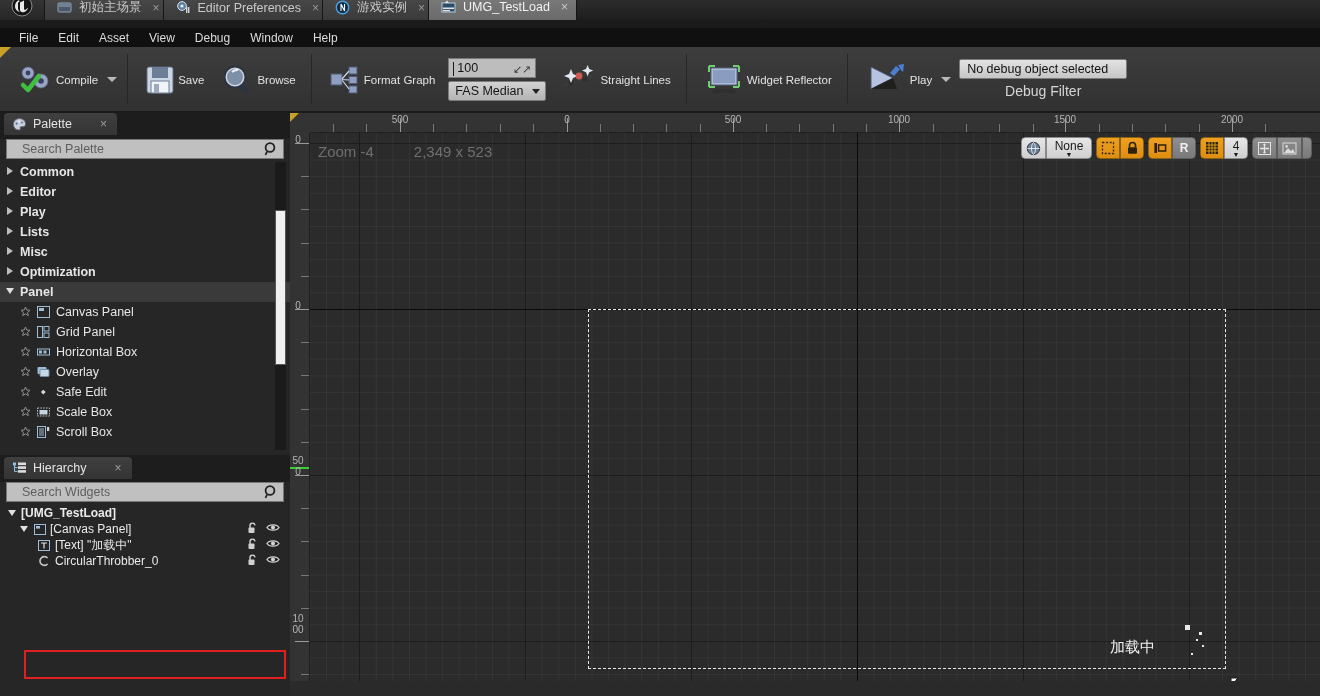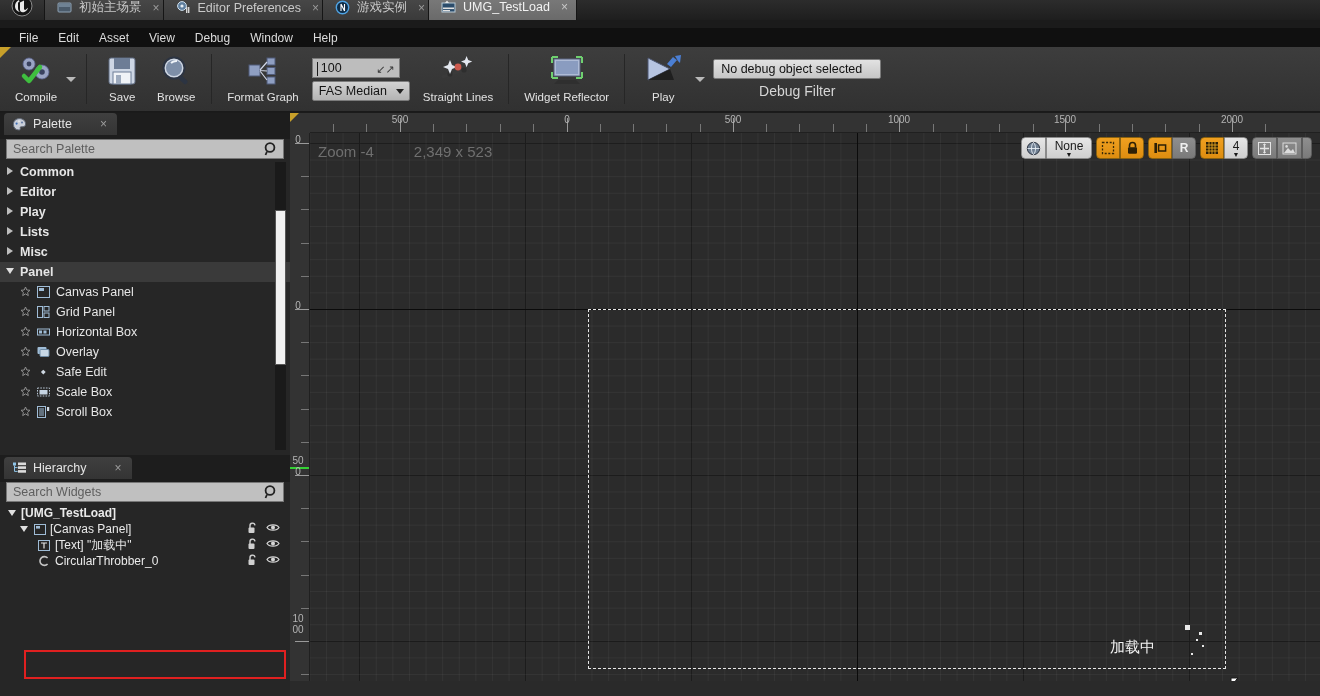--- a/index.html
+++ b/index.html
@@ -30,21 +30,21 @@
   .menuitem { font-size:12px; color:#dcdcdc; padding:1px 9px; line-height:16px; }
 
   
   .toolbar { position:absolute; left:0; top:47px; width:1320px; height:65px;
     background:linear-gradient(#3d3d3d,#313131); border-bottom:1px solid #1a1a1a;
     display:flex; align-items:stretch; }
   .tb-corner { position:absolute; left:0; top:0; width:0; height:0;
     border-left:11px solid #c8a02a; border-bottom:11px solid transparent; }
   .tb-group { display:flex; align-items:center; padding:0 8px; position:relative; }
   .tb-sep { width:1px; background:#262626; margin:7px 0; }
-  .tb-btn { width:auto; min-width:54px; padding:3px 7px 1px; display:flex; flex-direction:column;
+  .tb-btn { width:auto; min-width:54px; padding:3px 7px 1px; display:flex; flex-direction:row;
     align-items:center; justify-content:flex-start; gap:1px; height:60px; }
   .tb-ico { height:38px; display:flex; align-items:center; justify-content:center; }
   .tb-lbl { font-size:11.5px; color:#e2e2e2; white-space:nowrap; }
   .tb-caret { width:14px; height:60px; display:flex; align-items:center; justify-content:center; }
   .caret-dn { width:0;height:0;border-left:5px solid transparent;border-right:5px solid transparent;
     border-top:5px solid #b9b9b9; }
   .zoomgrp { display:flex; flex-direction:column; justify-content:center; gap:3px; padding:0 6px; height:100%; }
   .numfield { width:88px; height:20px; background:#bdbdbd; border:1px solid #7b7b7b;
     color:#141414; font-size:12.5px; padding:0 4px; display:flex; align-items:center;
     position:relative; }
@@ -64,21 +64,21 @@
   .dbglbl { font-size:14px; color:#d6d6d6; }
 
   
   .leftcol { position:absolute; left:0; top:113px; width:290px; height:583px; background:#1d1d1d; }
   .paneltab { height:22px; display:inline-flex; align-items:center; gap:6px; padding:0 10px 0 8px;
     background:linear-gradient(#3f3f3f,#343434); border-top-left-radius:4px; border-top-right-radius:4px;
     font-size:12.5px; color:#e4e4e4; position:relative; }
   .paneltab .pclose { font-size:12px; color:#9d9d9d; margin-left:22px; }
   .panelbody { background:#262626; }
   .searchbox { height:20px; margin:3px 6px 3px 6px; background:#c0c0c0; border:1px solid #777;
-    display:flex; align-items:center; padding:0 6px; position:relative; }
+    display:flex; align-items:center; padding:0 15px; position:relative; }
   .searchbox span { font-size:12.5px; color:#5e5e5e; }
   .sicon { position:absolute; right:4px; top:1px; }
 
   .treerow { display:flex; align-items:center; height:20px; font-size:12.5px; color:#e6e6e6;
     padding-left:6px; gap:5px; }
   .treerow.cat { font-weight:bold; }
   .treerow.sel { background:#3a3a3a; }
   .tri { width:9px; height:9px; flex:0 0 9px; position:relative; }
   .tri-r:after { content:""; position:absolute; left:1px; top:0; width:0;height:0;
     border-top:4.5px solid transparent;border-bottom:4.5px solid transparent;border-left:6px solid #bdbdbd; }
@@ -396,20 +396,24 @@
           <span class="tri tri-r"></span>
           <span>Play</span>
         </div>
         <div class="treerow cat">
           <span class="tri tri-r"></span>
           <span>Lists</span>
         </div>
         <div class="treerow cat">
           <span class="tri tri-r"></span>
           <span>Misc</span>
+        </div>
+        <div class="treerow cat">
+          <span class="tri tri-r"></span>
+          <span>Optimization</span>
         </div>
         <div class="treerow cat sel">
           <span class="tri tri-d"></span>
           <span>Panel</span>
         </div>
 
         <div class="treerow witem">
           <span class="star">
             <svg width="11" height="11" viewBox="0 0 11 11">
                 <path d="M5.5 1 L6.8 4 L10 4.3 L7.6 6.4 L8.3 9.6 L5.5 7.9 L2.7 9.6 L3.4 6.4 L1 4.3 L4.2 4 Z" fill="none" stroke="#8e8e8e"></path>

